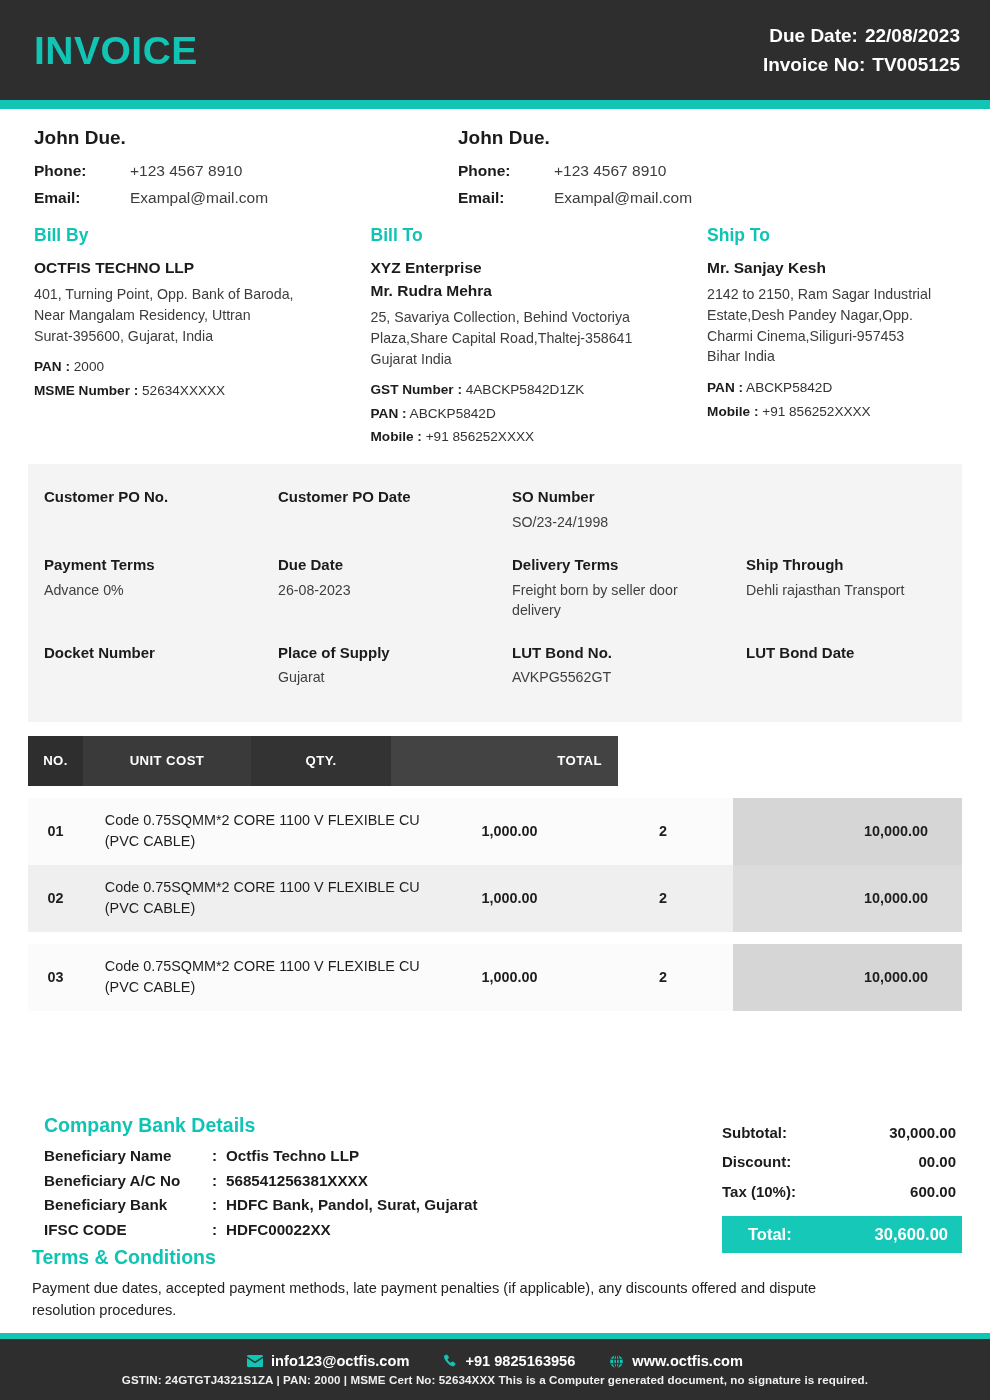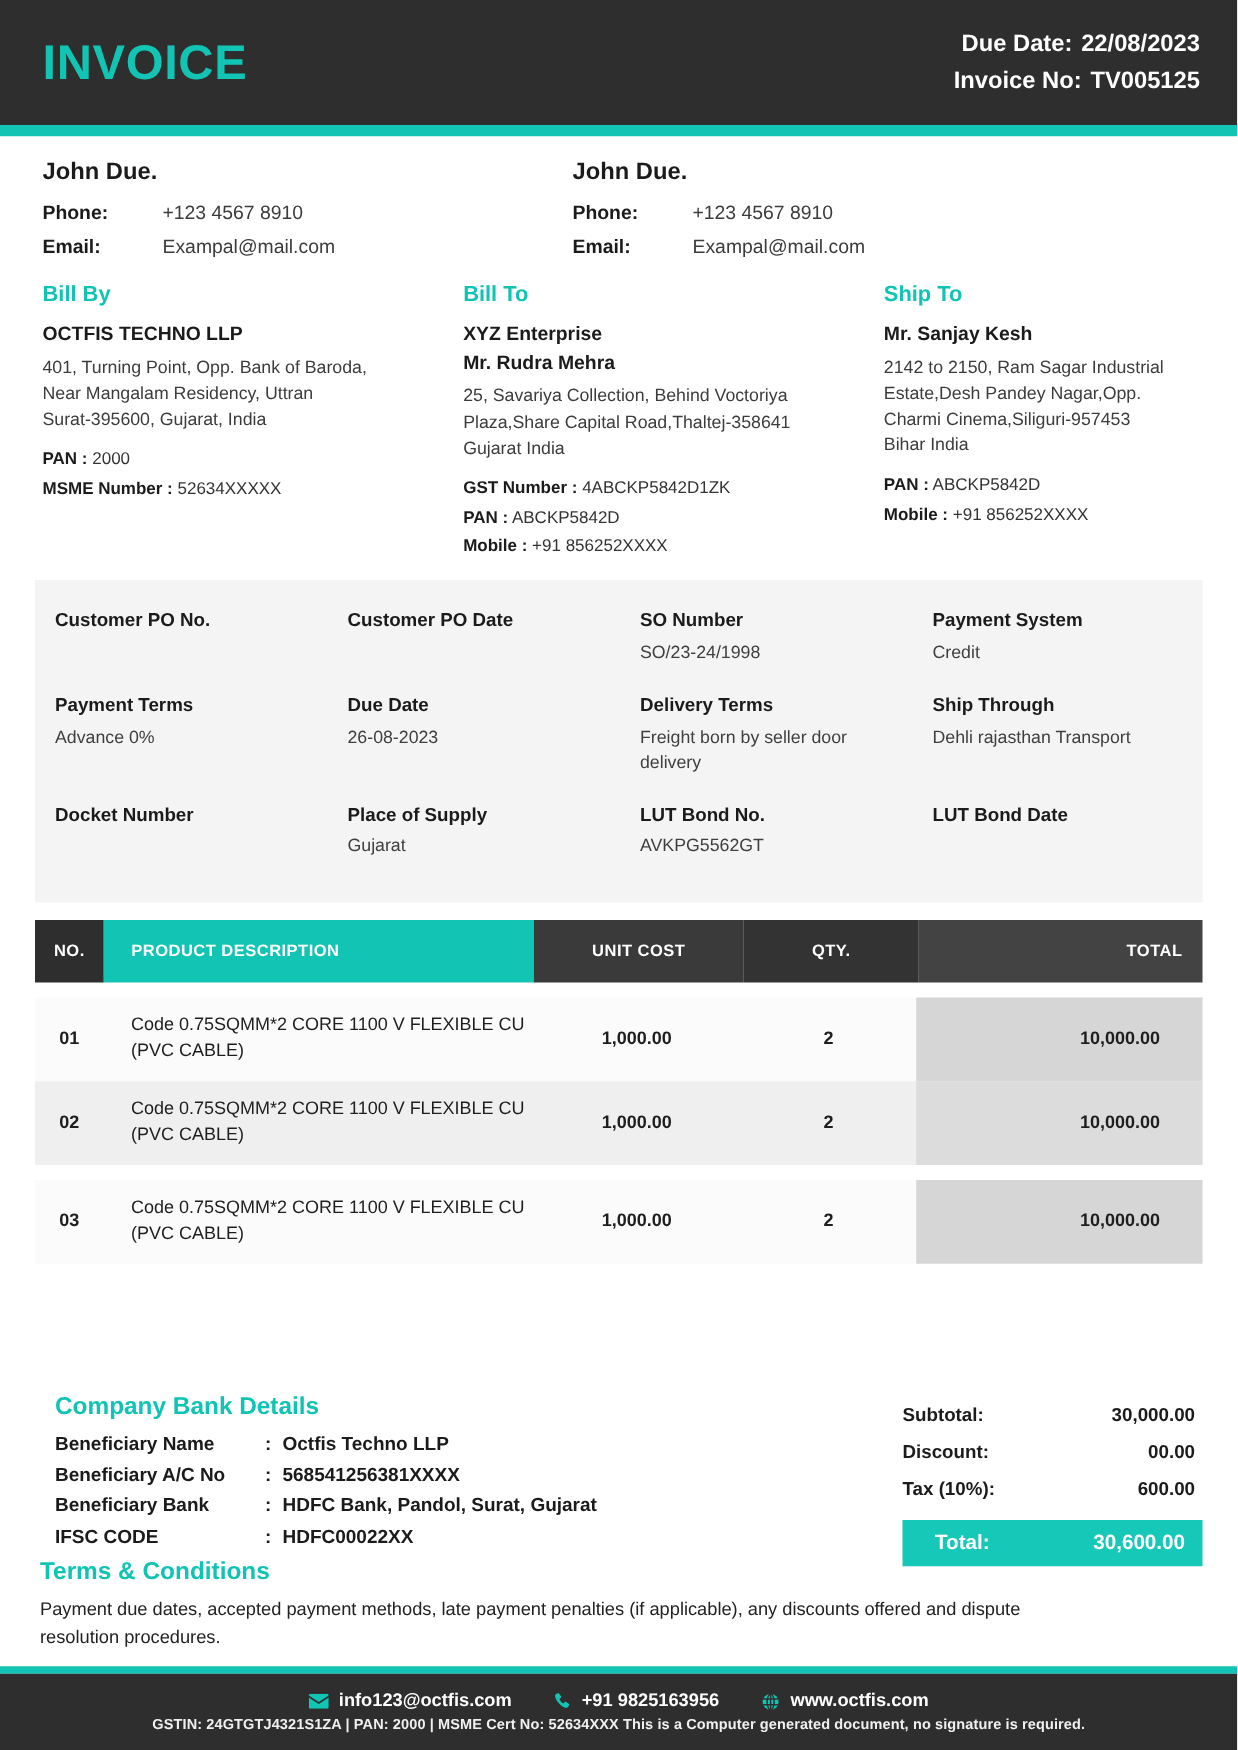--- a/index.html
+++ b/index.html
@@ -305,24 +305,20 @@
         <div class="d-value"></div>
       </div>
       <div class="details-cell c2">
         <div class="d-label">Customer PO Date</div>
         <div class="d-value"></div>
       </div>
       <div class="details-cell c3">
         <div class="d-label">SO Number</div>
         <div class="d-value">SO/23-24/1998</div>
       </div>
-      <div class="details-cell c4">
-        <div class="d-label">Payment System</div>
-        <div class="d-value">Credit</div>
-      </div>
     </div>
     <div class="details-row">
       <div class="details-cell c1">
         <div class="d-label">Payment Terms</div>
         <div class="d-value">Advance 0%</div>
       </div>
       <div class="details-cell c2">
         <div class="d-label">Due Date</div>
         <div class="d-value">26-08-2023</div>
       </div>
@@ -351,21 +347,20 @@
       <div class="details-cell c4">
         <div class="d-label">LUT Bond Date</div>
         <div class="d-value"></div>
       </div>
     </div>
   </div>
 
   <div class="table">
     <div class="thead">
       <div class="th no">NO.</div>
-      <div class="th desc">PRODUCT DESCRIPTION</div>
       <div class="th cost">UNIT COST</div>
       <div class="th qty">QTY.</div>
       <div class="th total">TOTAL</div>
     </div>
 
     <div class="trow odd">
       <div class="td no">01</div>
       <div class="td desc">Code 0.75SQMM*2 CORE 1100 V FLEXIBLE CU (PVC CABLE)</div>
       <div class="td cost">1,000.00</div>
       <div class="td qty">2</div>

